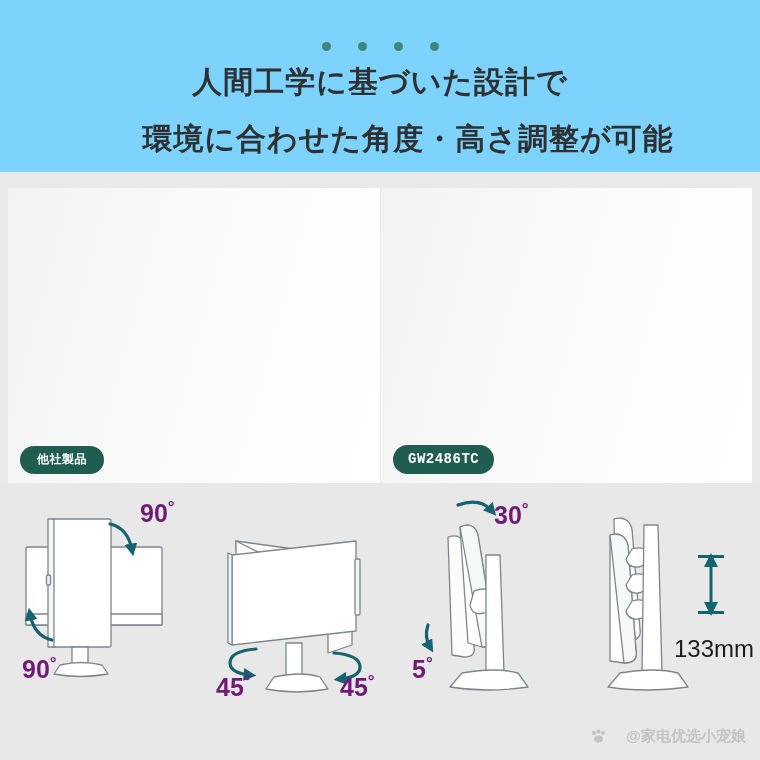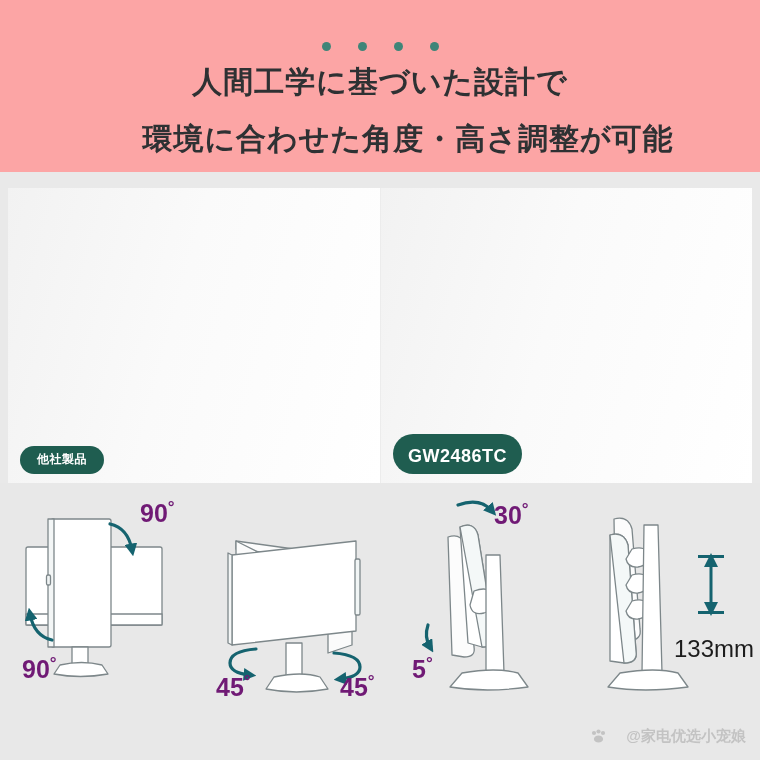--- a/index.html
+++ b/index.html
@@ -17,21 +17,21 @@
     overflow: hidden;
     background: #e9e9e9;
   }
 
   
   .header {
     position: absolute;
     left: 0; top: 0;
     width: 760px;
     height: 172px;
-    background: #fca5a5;
+    background: #7dd3fc;
   }
   .dots-row {
     position: absolute;
     left: 0; top: 42px;
     width: 760px;
     display: flex;
     justify-content: center;
     gap: 27px;
   }
   .dot {
@@ -85,21 +85,21 @@
     background: #1f5d50;
     color: #ffffff;
     font-weight: bold;
     border-radius: 999px;
     padding: 5px 17px 6px 17px;
     font-size: 12px;
     letter-spacing: 0.5px;
     z-index: 20;
     white-space: nowrap;
   }
-  .badge-model { font-size: 18px; padding: 12px 15px 7px 15px; }
+  .badge-model { font-size: 14px; padding: 6px 15px 7px 15px; font-family: Liberation Mono, monospace; }
 
   
   .bottom-strip {
     position: absolute;
     left: 0; top: 483px;
     width: 760px;
     height: 277px;
     background: #e8e8e8;
   }
   .diagram {

